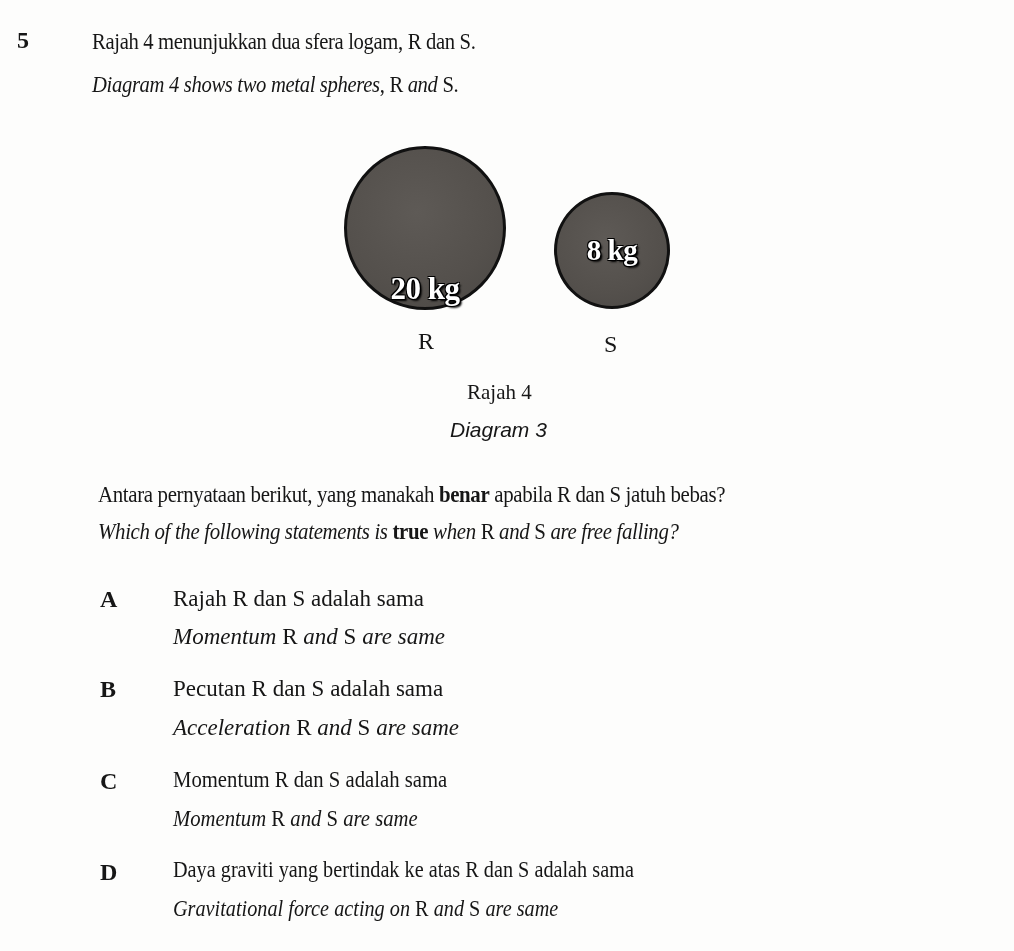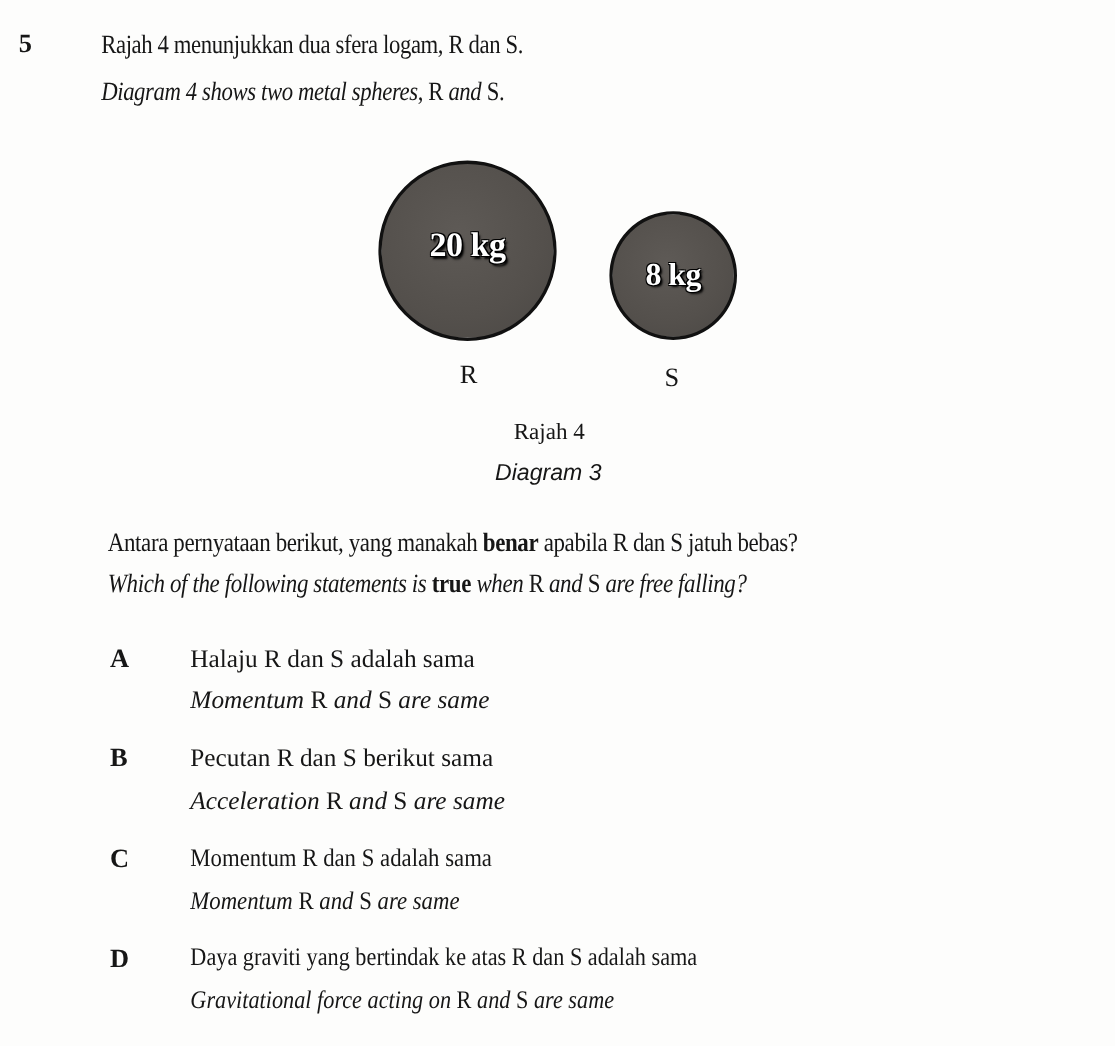--- a/index.html
+++ b/index.html
@@ -58,21 +58,21 @@
 
 <div class="abs qnum">5</div>
 
 <div class="abs line" style="left:92px; top:28px; transform:scaleX(0.86); transform-origin:left top;">Rajah 4 menunjukkan dua sfera logam, R dan S.</div>
 
 <div class="abs line" style="left:92px; top:71px; transform:scaleX(0.86); transform-origin:left top;">
   <span class="it">Diagram 4 shows two metal spheres</span><span>, R </span><span class="it">and</span><span> S.</span>
 </div>
 
 <div>
-  <div class="sphere" style="left:344px; top:146px; width:162px; height:164px;">
+  <div class="sphere" style="left:344px; top:146px; width:162px; height:164px;align-items:flex-end;">
     <span class="mass" style="font-size:31px; margin-top:-10px;">20 kg</span>
   </div>
   <div class="abs" style="left:418px; top:328px; font-size:24px;">R</div>
 
   <div class="sphere" style="left:554px; top:192px; width:116px; height:117px;">
     <span class="mass" style="font-size:29px;text-align:center;">8 kg</span>
   </div>
   <div class="abs" style="left:604px; top:331px; font-size:24px;">S</div>
 
   <div class="abs" style="left:467px; top:380px; font-size:21px;">Rajah 4</div>
@@ -82,29 +82,29 @@
 <div class="abs line" style="left:98px; top:481px; transform:scaleX(0.87); transform-origin:left top;">
   <span>Antara pernyataan berikut, yang manakah </span><span class="bold">benar</span><span> apabila R dan S jatuh bebas?</span>
 </div>
 
 <div class="abs line" style="left:98px; top:518px; transform:scaleX(0.87); transform-origin:left top;">
   <span class="it">Which of the following statements is </span><span class="bold">true</span><span class="it"> when </span><span>R</span><span class="it"> and </span><span>S</span><span class="it"> are free falling?</span>
 </div>
 
 <div>
   <div class="abs opt-letter" style="top:586px;">A</div>
-  <div class="abs opt-text" style="top:586px;">Halaju R dan S adalah sama</div>
+  <div class="abs opt-text" style="top:586px;">Rajah R dan S adalah sama</div>
   <div class="abs opt-text" style="top:624px;">
     <span class="it">Momentum</span><span> R </span><span class="it">and</span><span> S </span><span class="it">are same</span>
   </div>
 </div>
 
 <div>
   <div class="abs opt-letter" style="top:676px;">B</div>
-  <div class="abs opt-text" style="top:676px;">Pecutan R dan S berikut sama</div>
+  <div class="abs opt-text" style="top:676px;">Pecutan R dan S adalah sama</div>
   <div class="abs opt-text" style="top:715px;">
     <span class="it">Acceleration</span><span> R </span><span class="it">and</span><span> S </span><span class="it">are same</span>
   </div>
 </div>
 
 <div>
   <div class="abs opt-letter" style="top:768px;">C</div>
   <div class="abs opt-text" style="top:767px; transform:scaleX(0.9); transform-origin:left top;">Momentum R dan S adalah sama</div>
   <div class="abs opt-text" style="top:806px; transform:scaleX(0.9); transform-origin:left top;">
     <span class="it">Momentum</span><span> R </span><span class="it">and</span><span> S </span><span class="it">are same</span>

